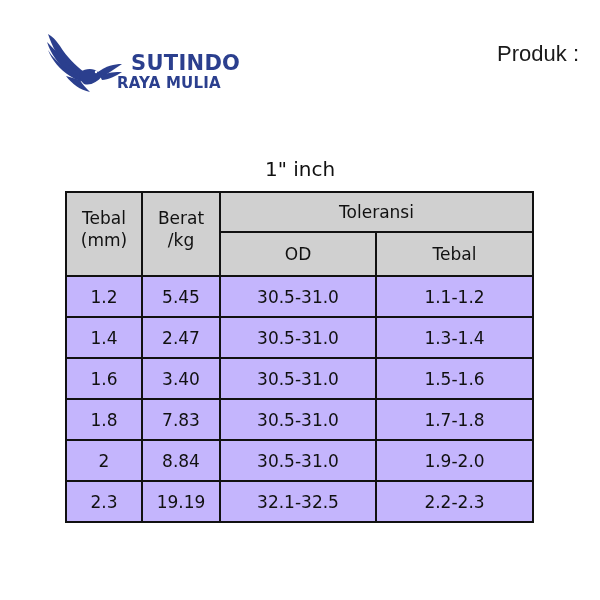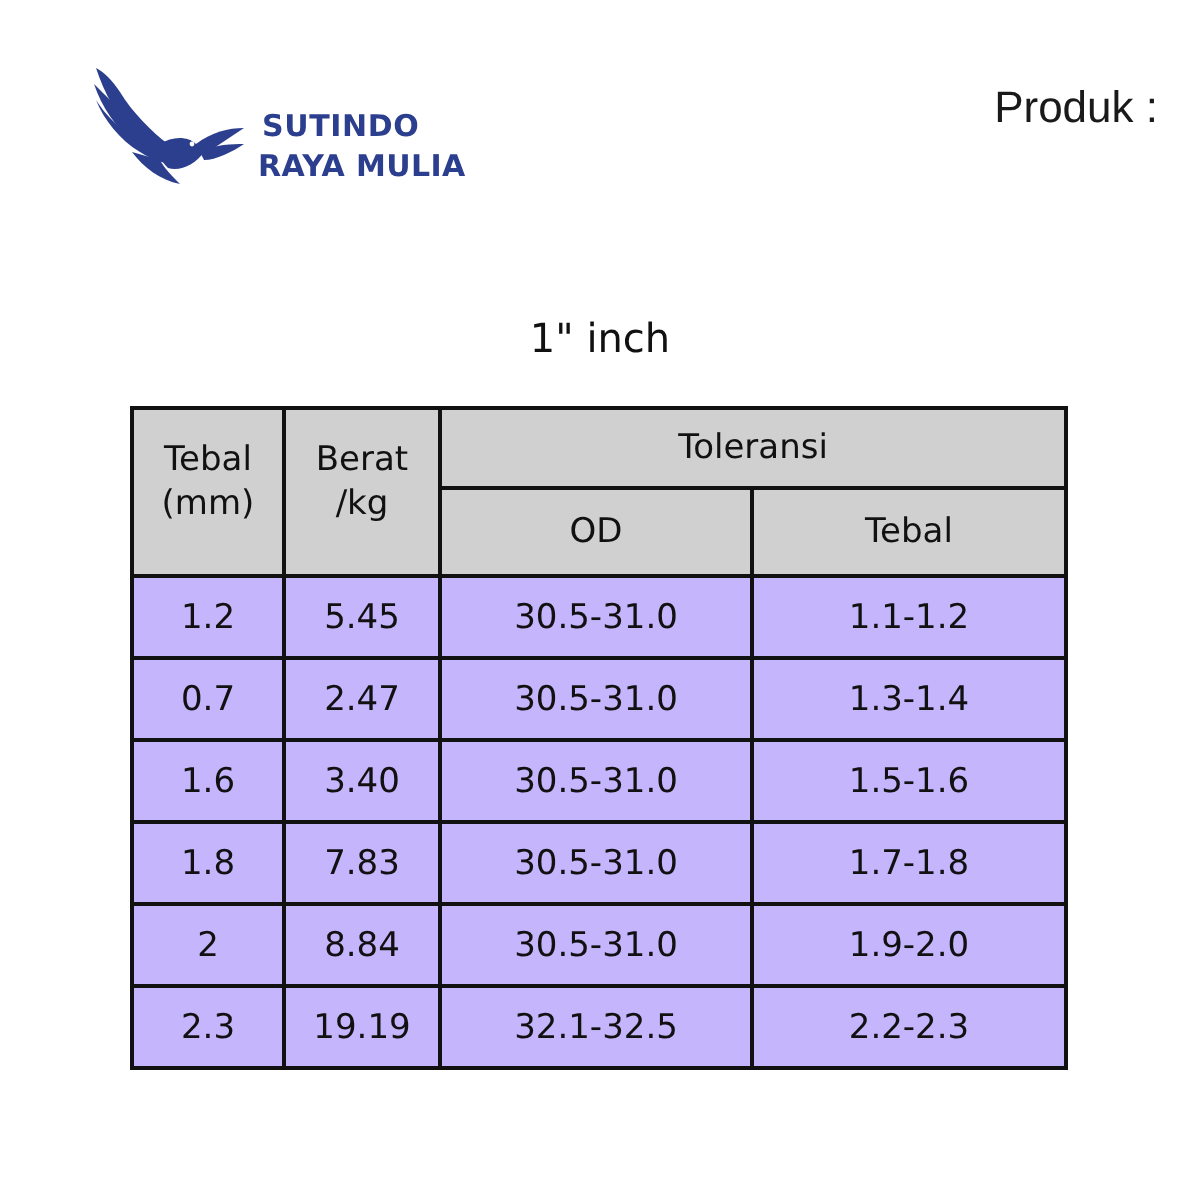--- a/index.html
+++ b/index.html
@@ -3,31 +3,31 @@
 <meta charset="utf-8">
 <style>
   html, body { margin: 0; padding: 0; }
   body {
     width: 600px; height: 600px; background: #ffffff; position: relative; overflow: hidden;
     font-family: "DejaVu Sans", sans-serif; color: #111;
   }
   .logo { position: absolute; left: 44px; top: 32px; width: 200px; height: 62px; }
   .logo svg { position: absolute; left: 0; top: 0; }
   .brand1 { position: absolute; left: 87px; top: 20px; font-family: "DejaVu Sans", sans-serif;
-            font-weight: bold; font-size: 15px; color: #2b3f8e; letter-spacing: 0.3px; line-height: 22px; }
-  .brand2 { position: absolute; left: 85px; top: 43px; font-family: "DejaVu Sans", sans-serif;
+            font-weight: bold; font-size: 21px; color: #2b3f8e; letter-spacing: 0.3px; line-height: 22px; }
+  .brand2 { position: absolute; left: 73px; top: 43px; font-family: "DejaVu Sans", sans-serif;
             font-weight: bold; font-size: 15px; color: #2b3f8e; letter-spacing: 0.2px; line-height: 16px; }
   .product { position: absolute; right: 21px; top: 40px; 
              font-family: "Liberation Sans", sans-serif; color: #1a1a1a; }
   .product .lbl { font-size: 22px; line-height: 28px; }
   .product .line { font-size: 19px; line-height: 26px; }
   .title { position: absolute; left: 0; width: 600px; top: 157px; text-align: center;
            font-family: "DejaVu Sans", sans-serif; font-size: 20px; font-weight: 500; color: #111; }
   table.spec { position: absolute; left: 65px; top: 191px; border-collapse: collapse;
-               font-family: "DejaVu Sans", sans-serif; color: #111; margin-top: 12px; }
+               font-family: "DejaVu Sans", sans-serif; color: #111; }
   table.spec td, table.spec th { border: 2.5px solid #111; text-align: center; padding: 0;
                                  font-weight: normal; font-size: 17px; }
   table.spec th { background: #d0d0d0; }
   .h-top { height: 40px; }
   .h-bot { height: 44px; }
   table.spec th.multi { line-height: 22px; vertical-align: top; padding-top: 14px; }
   table.spec tbody td { height: 39px; background: #c4b5fd; }
   .c1 { width: 74px; } .c2 { width: 76px; } .c3 { width: 154px; } .c4 { width: 155px; }
 </style>
 </head>
@@ -75,21 +75,21 @@
     </tr>
   </thead>
   <tbody>
     <tr>
       <td>1.2</td>
       <td>5.45</td>
       <td>30.5-31.0</td>
       <td>1.1-1.2</td>
     </tr>
     <tr>
-      <td>0.7</td>
+      <td>1.4</td>
       <td>2.47</td>
       <td>30.5-31.0</td>
       <td>1.3-1.4</td>
     </tr>
     <tr>
       <td>1.6</td>
       <td>3.40</td>
       <td>30.5-31.0</td>
       <td>1.5-1.6</td>
     </tr>

